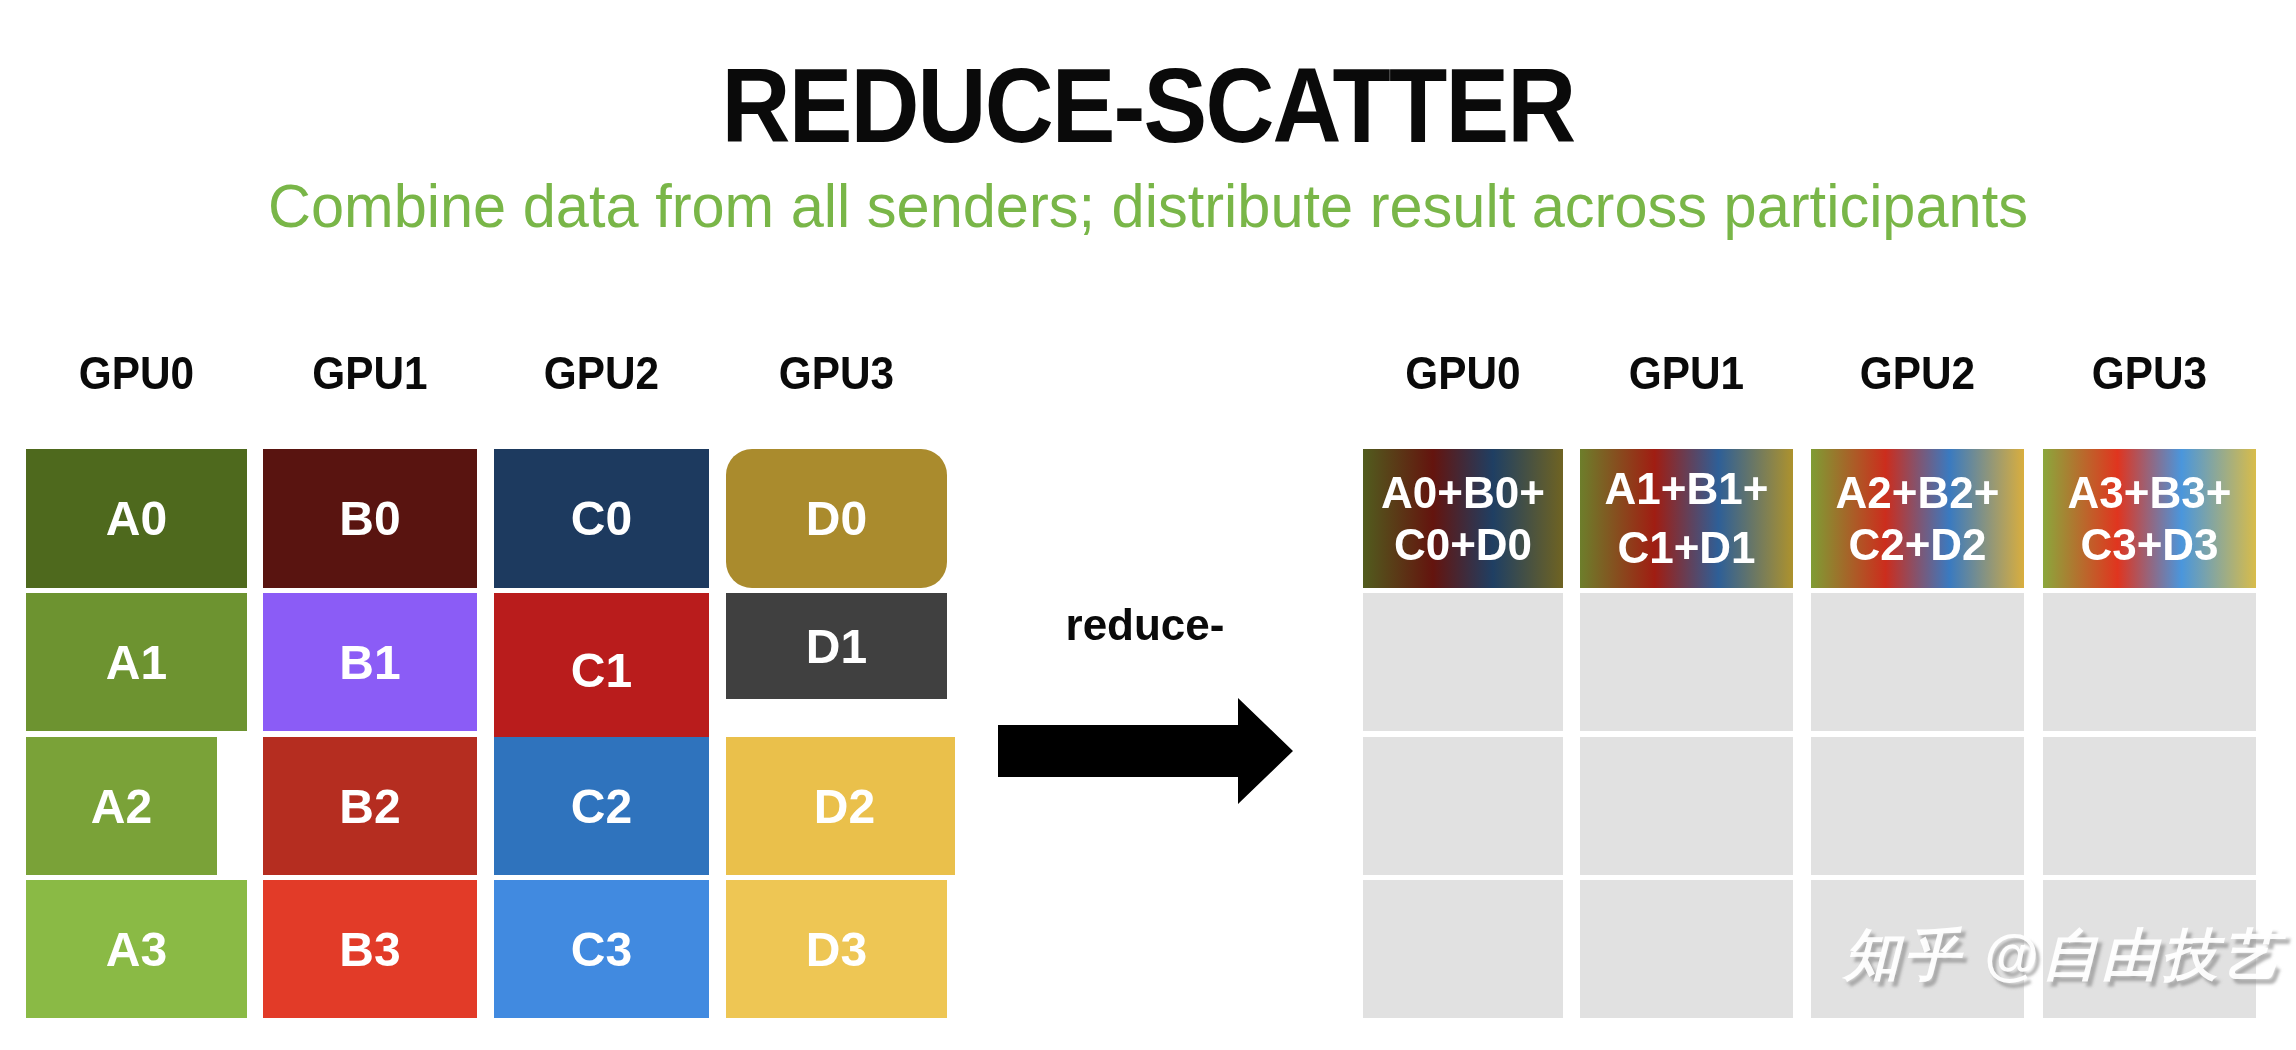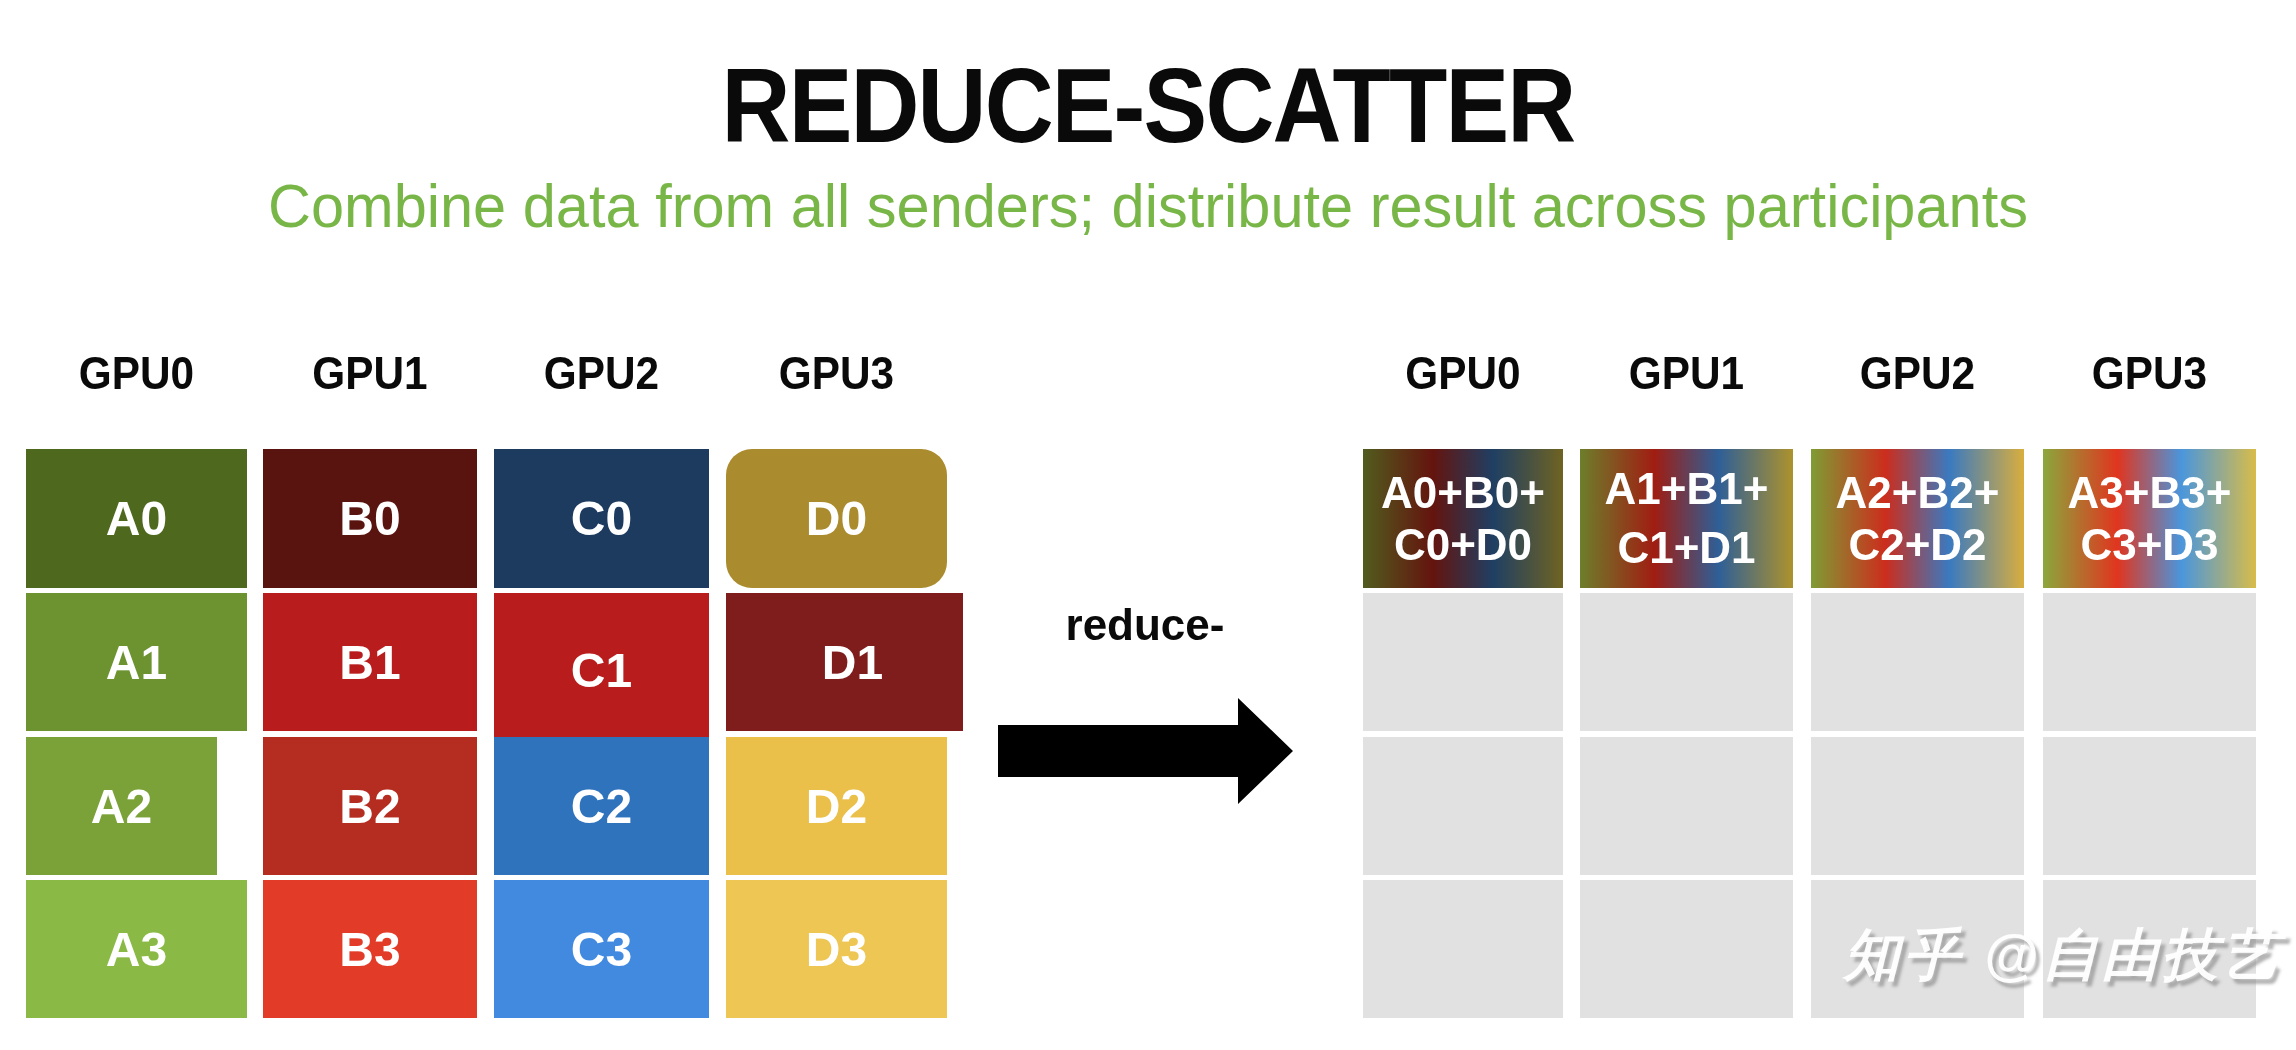--- a/index.html
+++ b/index.html
@@ -50,32 +50,32 @@
 <div class="subtitle" style="color: rgb(121, 182, 72);">Combine data from all senders; distribute result across participants</div>
 
 <div id="left-grid">
     <div class="gpu-header" style="left: 26px; width: 221px; top: 348px;">GPU0</div>
     <div class="cell" style="left: 26px; width: 221px; top: 449px; height: 139px; background: rgb(78, 105, 29);">A0</div>
     <div class="cell" style="left: 26px; width: 221px; top: 593px; height: 138px; background: rgb(109, 147, 48);">A1</div>
     <div class="cell" style="left: 26px; width: 191px; top: 737px; height: 138px; background: rgb(122, 162, 56);">A2</div>
     <div class="cell" style="left: 26px; width: 221px; top: 880px; height: 138px; background: rgb(138, 186, 69);">A3</div>
     <div class="gpu-header" style="left: 263px; width: 214px; top: 348px;">GPU1</div>
     <div class="cell" style="left: 263px; width: 214px; top: 449px; height: 139px; background: rgb(89, 20, 16);">B0</div>
-    <div class="cell" style="left: 263px; width: 214px; top: 593px; height: 138px; background: #b91c1c;">B1</div>
+    <div class="cell" style="left: 263px; width: 214px; top: 593px; height: 138px; background: #8b5cf6;">B1</div>
     <div class="cell" style="left: 263px; width: 214px; top: 737px; height: 138px; background: rgb(181, 45, 32);">B2</div>
     <div class="cell" style="left: 263px; width: 214px; top: 880px; height: 138px; background: rgb(226, 59, 40);">B3</div>
     <div class="gpu-header" style="left: 494px; width: 215px; top: 348px;">GPU2</div>
     <div class="cell" style="left: 494px; width: 215px; top: 449px; height: 139px; background: rgb(29, 58, 95);">C0</div>
     <div class="cell" style="left: 494px; width: 215px; top: 593px; height: 154px; background: #b91c1c;">C1</div>
     <div class="cell" style="left: 494px; width: 215px; top: 737px; height: 138px; background: rgb(47, 115, 189);">C2</div>
     <div class="cell" style="left: 494px; width: 215px; top: 880px; height: 138px; background: rgb(65, 138, 224);">C3</div>
     <div class="gpu-header" style="left: 726px; width: 221px; top: 348px;">GPU3</div>
     <div class="cell" style="left: 726px; width: 221px; top: 449px; height: 139px; background: rgb(170, 139, 45); border-radius: 26px;">D0</div>
-    <div class="cell" style="left: 726px; width: 221px; top: 593px; height: 138px; background: #7f1d1d; padding-left: 16px;">D1</div>
-    <div class="cell" style="left: 726px; width: 221px; top: 737px; height: 138px; background: rgb(234, 192, 75);">D2</div>
+    <div class="cell" style="left: 726px; width: 221px; top: 593px; height: 106px; background: #404040;">D1</div>
+    <div class="cell" style="left: 726px; width: 221px; top: 737px; height: 138px; background: rgb(234, 192, 75); padding-left: 8px;">D2</div>
     <div class="cell" style="left: 726px; width: 221px; top: 880px; height: 138px; background: rgb(238, 198, 84);">D3</div>
   </div>
 <div id="right-grid">
     <div class="gpu-header" style="left: 1363px; width: 200px; top: 348px;">GPU0</div>
     <div class="result-cell" style="left: 1363px; width: 200px; top: 449px; height: 139px; background: linear-gradient(90deg, rgb(81, 92, 30) 0%, rgb(100, 20, 14) 35%, rgb(31, 63, 99) 65%, rgb(111, 99, 34) 100%);">
       <div>A0+B0+</div>
       <div>C0+D0</div>
     </div>
     <div class="empty-cell" style="left: 1363px; width: 200px; top: 593px; height: 138px; background: rgb(225, 225, 225);"></div>
     <div class="empty-cell" style="left: 1363px; width: 200px; top: 737px; height: 138px; background: rgb(225, 225, 225);"></div>

